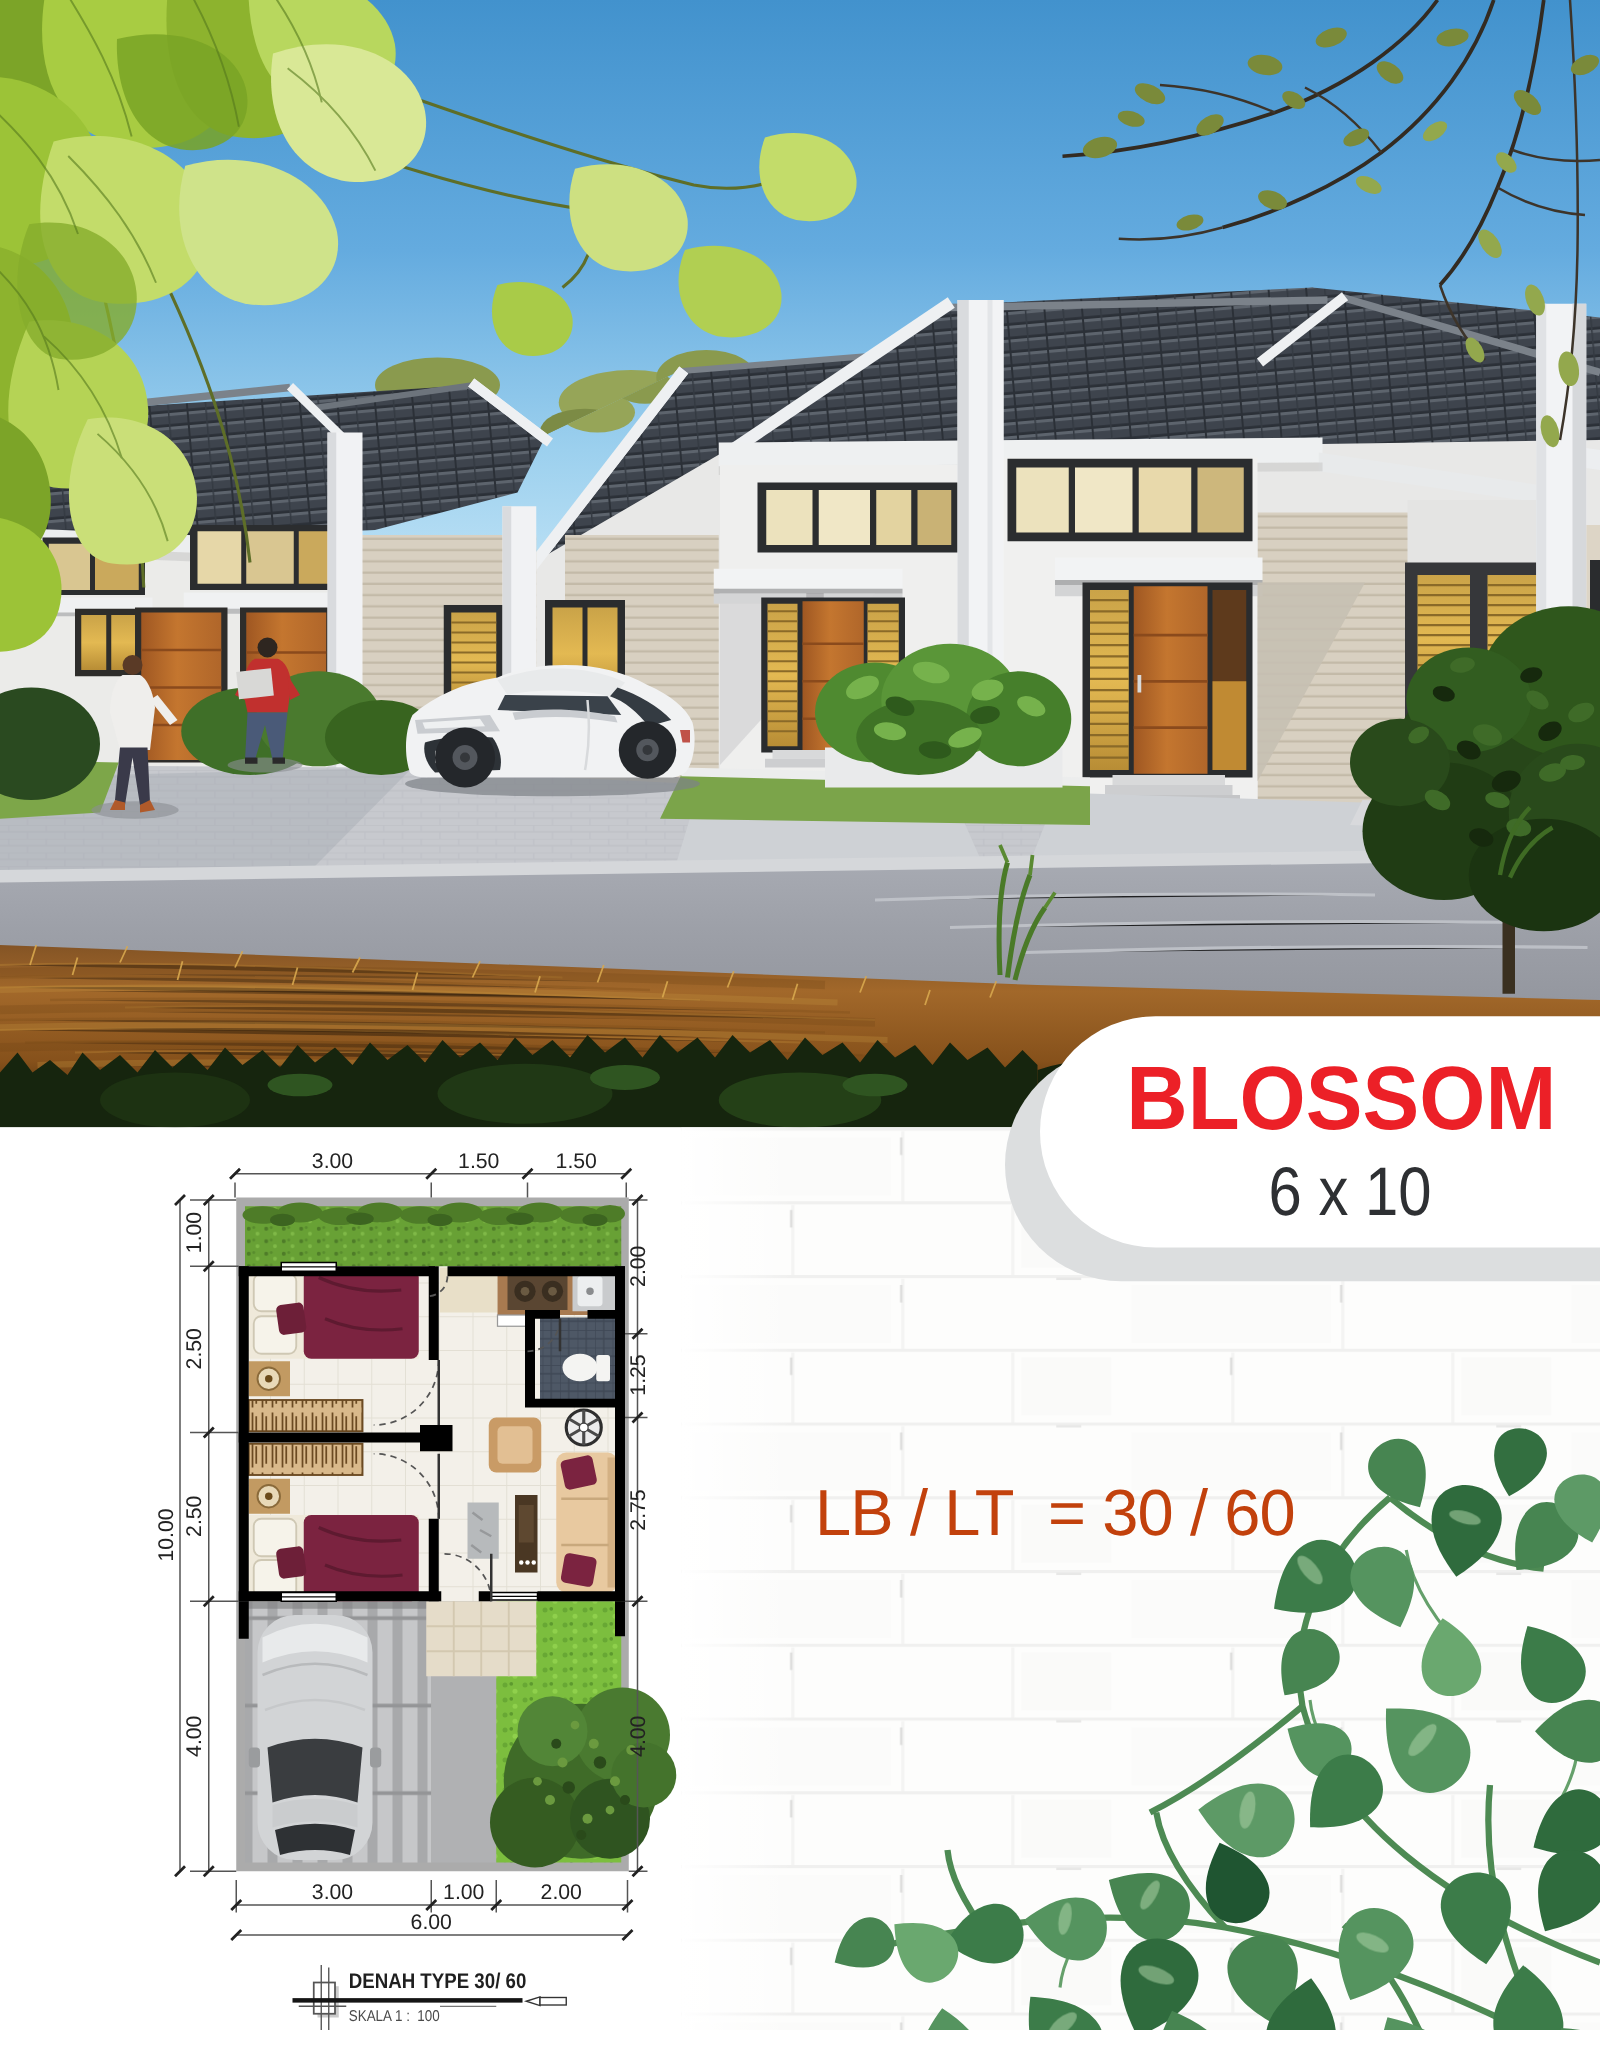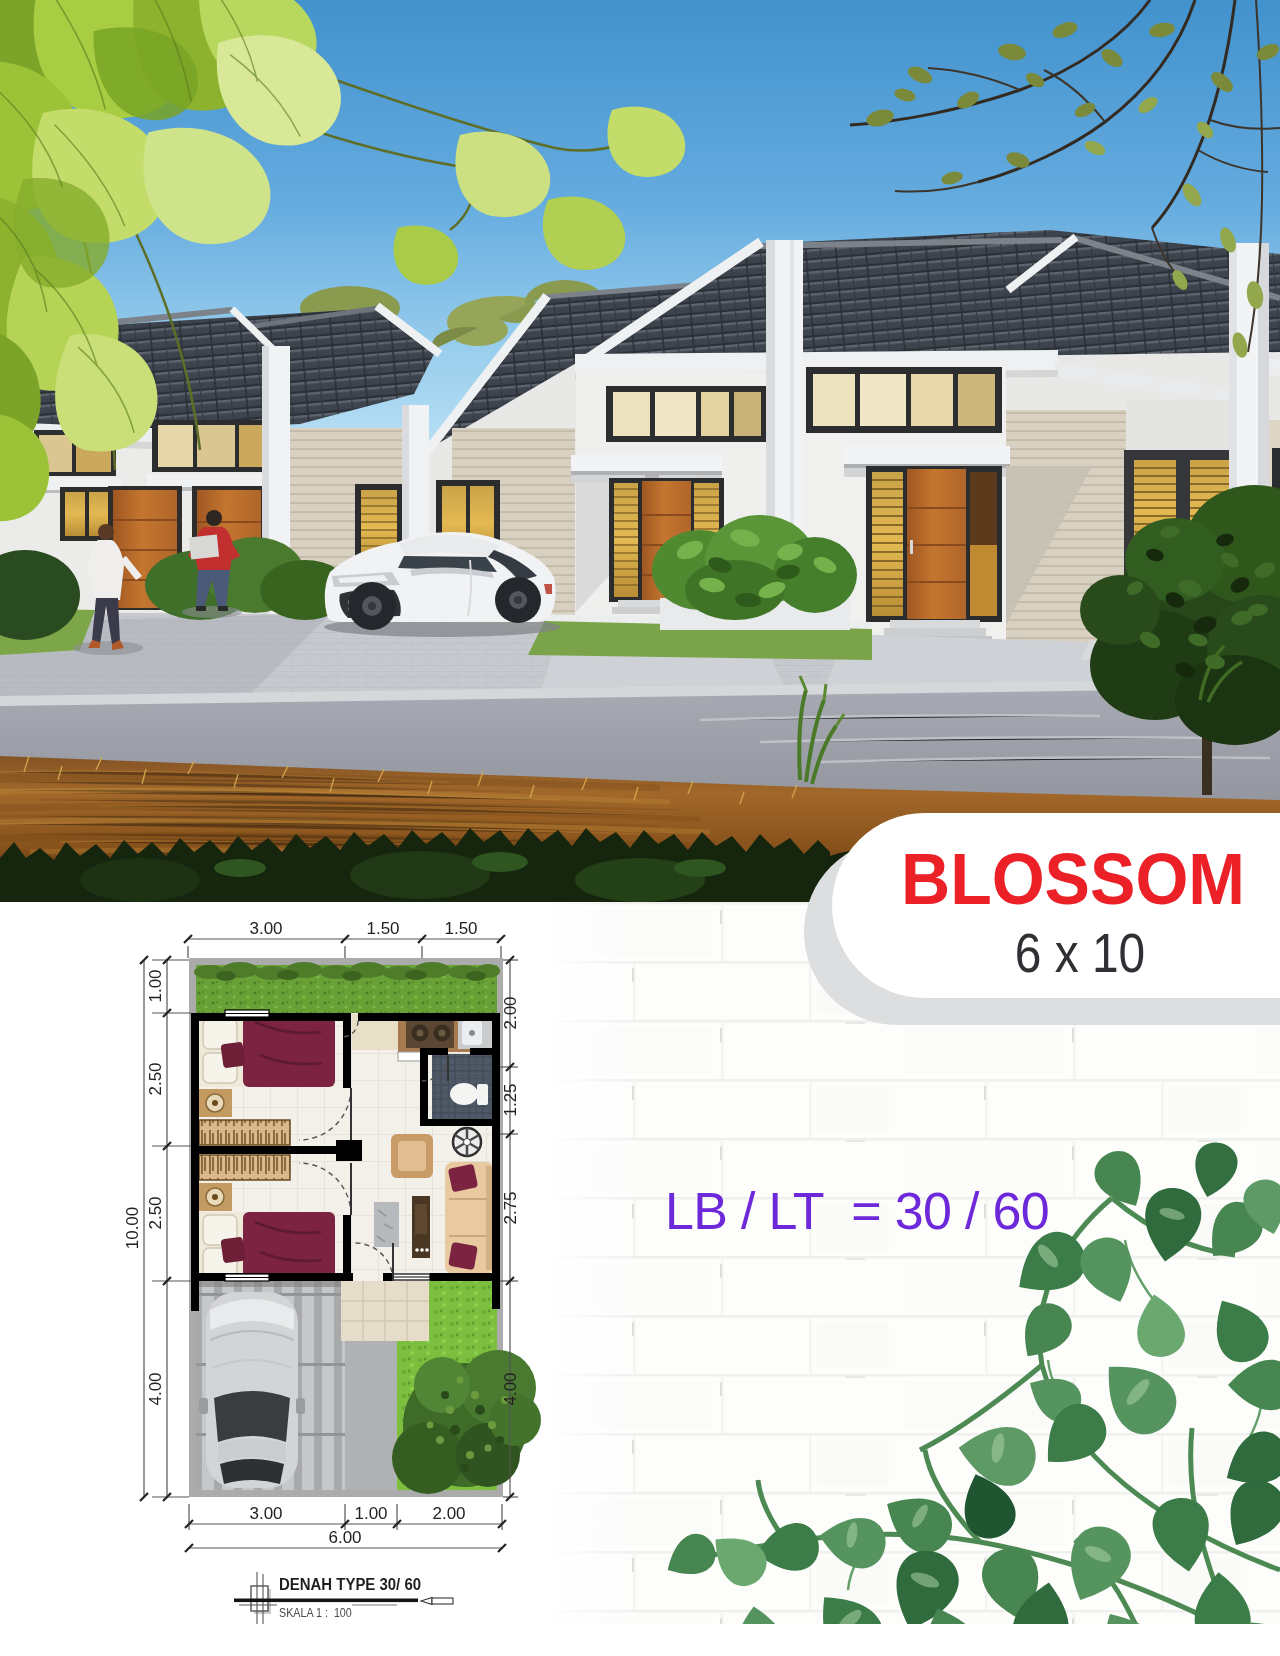--- a/index.html
+++ b/index.html
@@ -565,21 +565,21 @@
 </svg>
 
 <div class="abs" style="left:804px;top:839px;width:476px;height:186px;background:#dcdedf;border-radius:93px 0 0 93px;"></div>
 
 <div class="abs" style="left:832px;top:813px;width:448px;height:185px;background:#ffffff;border-radius:93px 0 0 93px;"></div>
 
 <div class="abs" style="left:873px;top:843px;width:400px;text-align:center;font-size:72px;font-weight:bold;color:#ec2027;line-height:1;transform:scaleX(0.945);transform-origin:center;">BLOSSOM</div>
 
 <div class="abs" style="left:880px;top:926px;width:400px;text-align:center;font-size:55px;color:#2e3033;line-height:1;transform:scaleX(0.87);transform-origin:center;">6 x 10</div>
 
-<div class="abs" style="left:652px;top:1185px;font-size:52px;color:#6d28d9;line-height:1;letter-spacing:-0.7px;margin-left:13px;">LB / LT&nbsp; = 30 / 60</div>
+<div class="abs" style="left:652px;top:1185px;font-size:52px;color:#c2410c;line-height:1;letter-spacing:-0.7px;">LB / LT&nbsp; = 30 / 60</div>
 
 <svg class="abs" style="left:0;top:902px" width="1280" height="754" viewBox="0 902 1280 754">
   <defs>
     <pattern id="grasstop" width="14" height="10" patternUnits="userSpaceOnUse">
       <rect width="14" height="10" fill="#68a135"></rect>
       <circle cx="3" cy="3" r="1.6" fill="#4e7c28"></circle>
       <circle cx="10" cy="7" r="1.6" fill="#7fb947"></circle>
       <circle cx="7" cy="2" r="1.2" fill="#588c2d"></circle>
     </pattern>
     <pattern id="grassyard" width="16" height="12" patternUnits="userSpaceOnUse">

